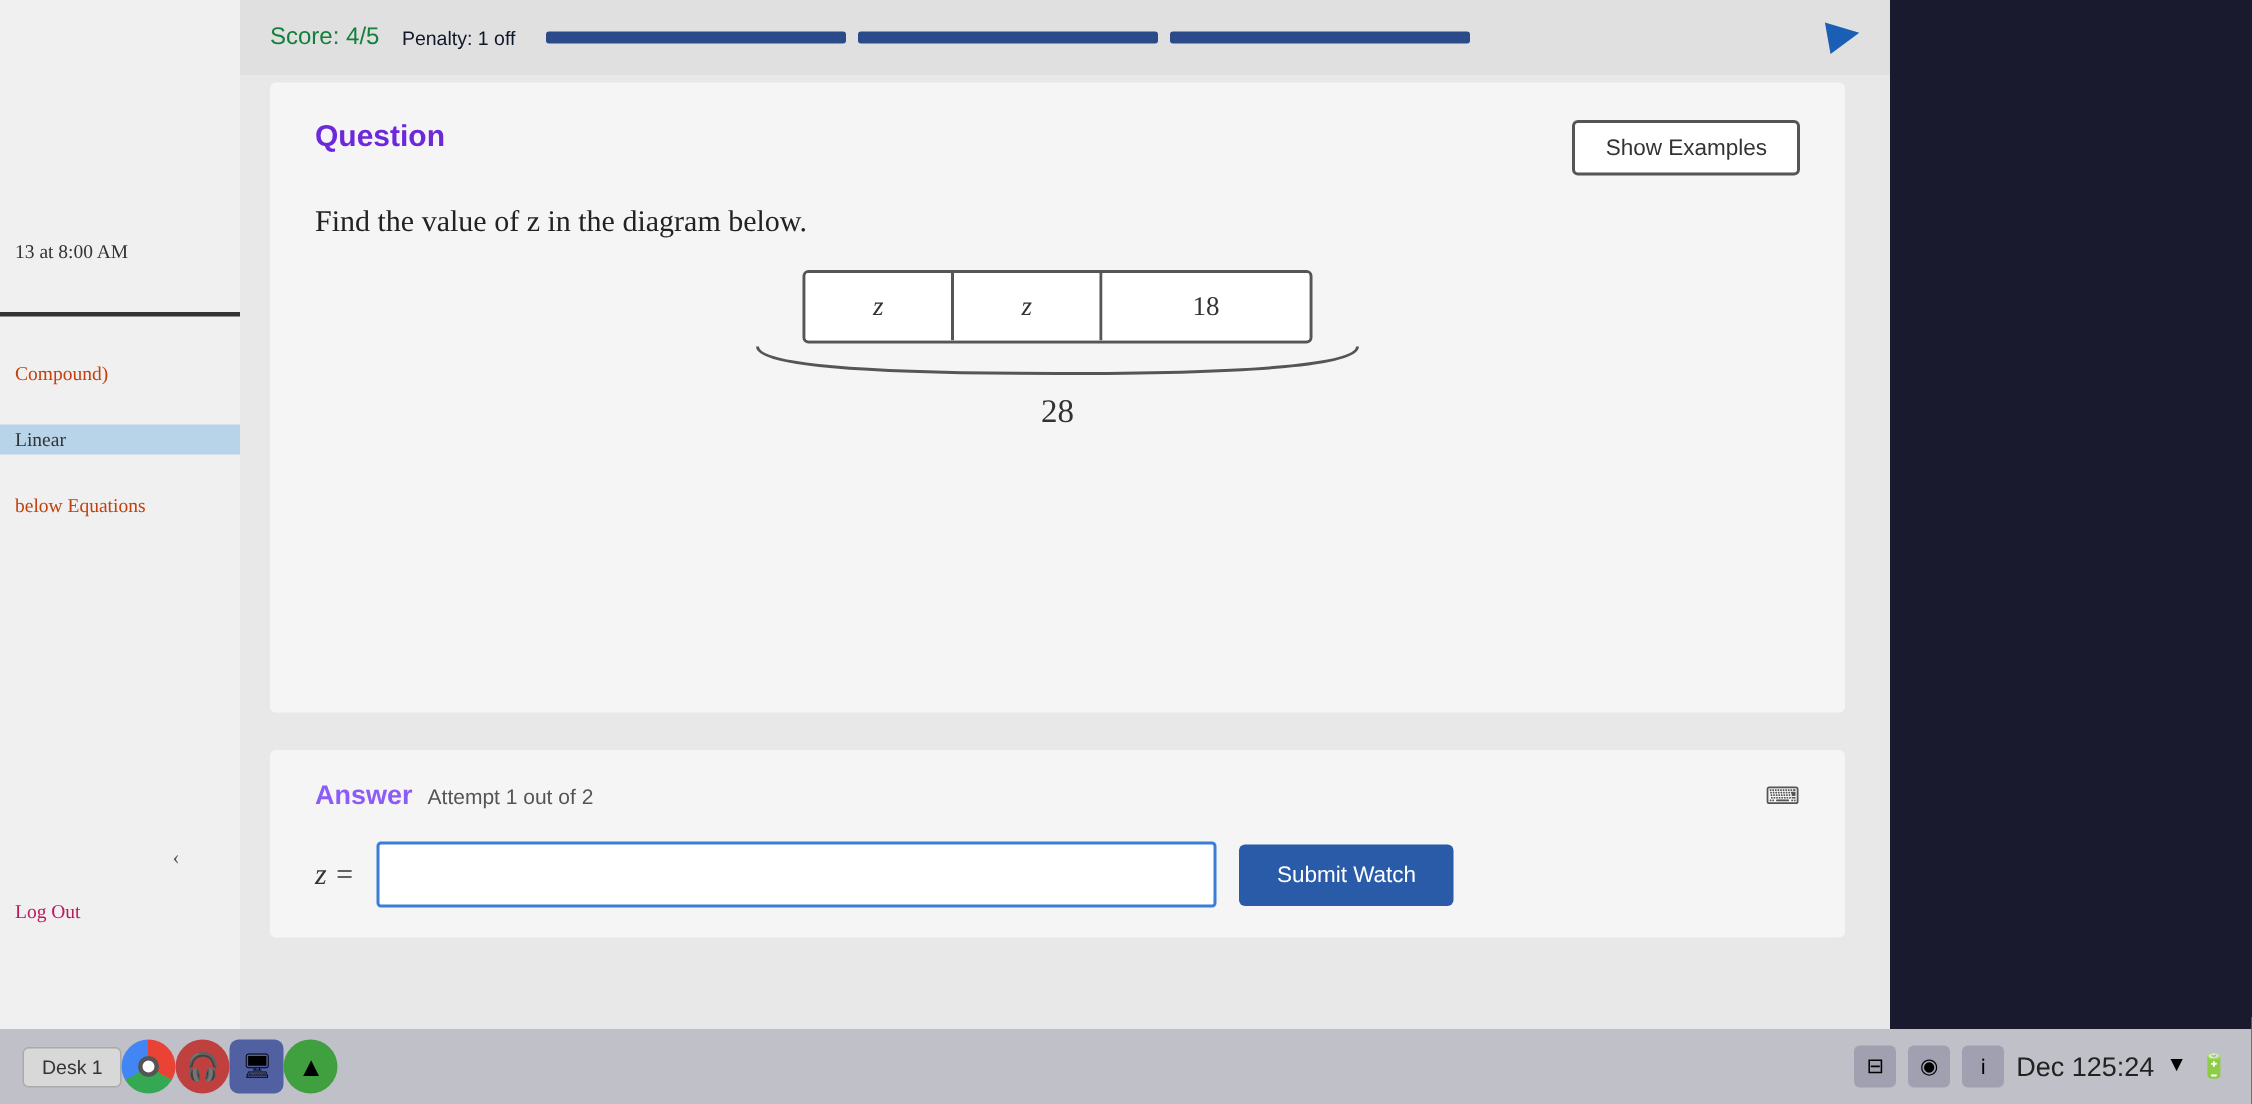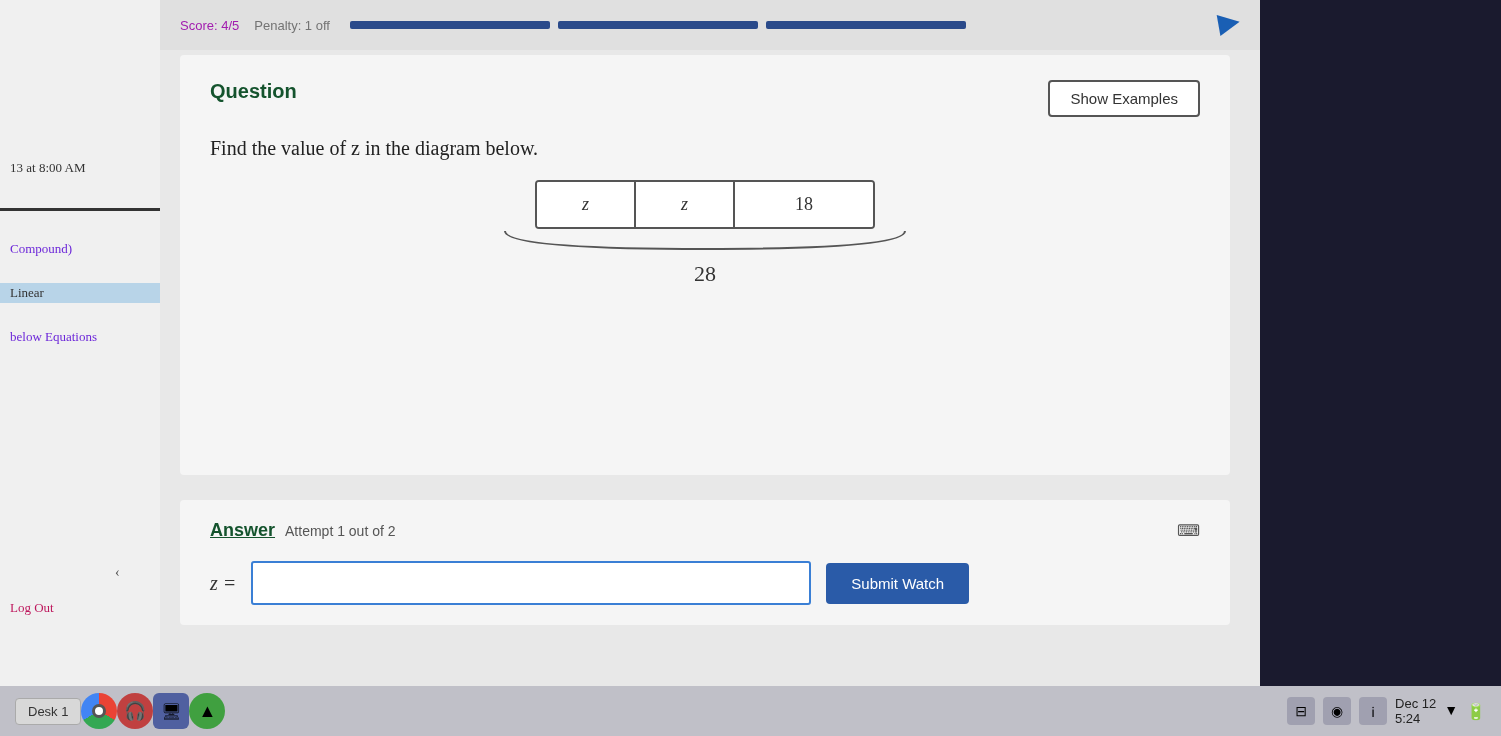--- a/index.html
+++ b/index.html
@@ -46,21 +46,21 @@
 
     .sidebar-divider {
       width: 100%;
       height: 3px;
       background: #333;
       margin: 4px 0;
     }
 
     .sidebar-item {
       font-size: 13px;
-      color: #6d28d9;
+      color: #c2410c;
       padding: 2px 10px;
       width: 100%;
     }
 
     .sidebar-item.active {
       background: #b8d4e8;
       color: #333;
     }
 
     .sidebar-logout {
@@ -98,28 +98,28 @@
       width: 100%;
       height: 50px;
       background: #e0e0e0;
       display: flex;
       align-items: center;
       padding: 0 20px;
       gap: 10px;
     }
 
     .score-text {
-      font-size: 13px;
-      color: #a21caf;
+      font-size: 16px;
+      color: #15803d;
       font-family: Arial, sans-serif;
     }
 
     .penalty-text {
       font-size: 13px;
-      color: #737373;
+      color: #0f172a;
       font-family: Arial, sans-serif;
       margin-left: 5px;
     }
 
     .progress-bars {
       display: flex;
       gap: 8px;
       margin-left: 10px;
       flex: 1;
     }
@@ -154,21 +154,21 @@
     .question-header {
       display: flex;
       justify-content: space-between;
       align-items: flex-start;
       margin-bottom: 20px;
     }
 
     .question-title {
       font-size: 20px;
       font-weight: bold;
-      color: #14532d;
+      color: #6d28d9;
       font-family: Arial, sans-serif;
     }
 
     .question-buttons {
       display: flex;
       gap: 10px;
       align-items: center;
     }
 
     .watch-video-btn {
@@ -287,23 +287,22 @@
     .answer-header {
       display: flex;
       align-items: center;
       gap: 10px;
       margin-bottom: 20px;
     }
 
     .answer-title {
       font-size: 18px;
       font-weight: bold;
-      color: #14532d;
-      font-family: Arial, sans-serif;
-      text-decoration: underline;
+      color: #8b5cf6;
+      font-family: Arial, sans-serif;
     }
 
     .attempt-text {
       font-size: 14px;
       color: #555;
       font-family: Arial, sans-serif;
     }
 
     .keyboard-icon {
       margin-left: auto;
@@ -425,24 +424,23 @@
       background: #a0a0b0;
       display: flex;
       align-items: center;
       justify-content: center;
       font-size: 14px;
       cursor: pointer;
     }
 
     .datetime {
       display: flex;
-      flex-direction: column;
       align-items: flex-start;
       font-family: Arial, sans-serif;
-      font-size: 13px;
+      font-size: 18px;
       color: #222;
     }
 
     .wifi-icon {
       font-size: 14px;
     }
   </style>
 </head>
 <body>
 

